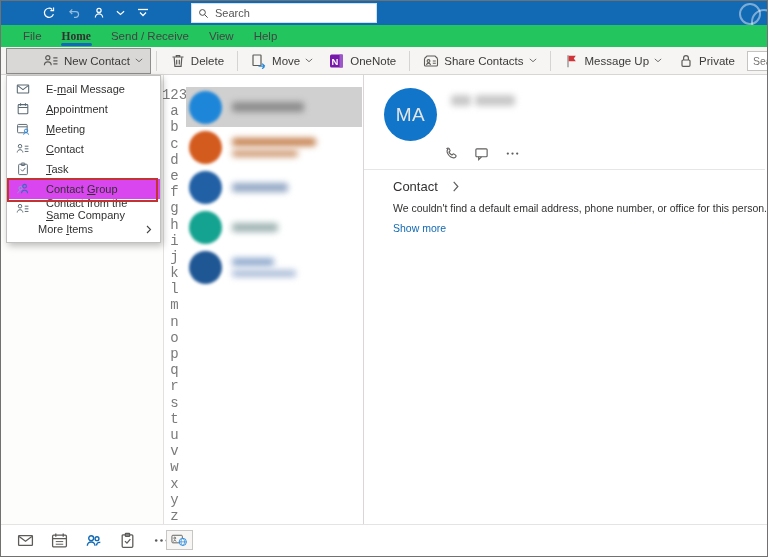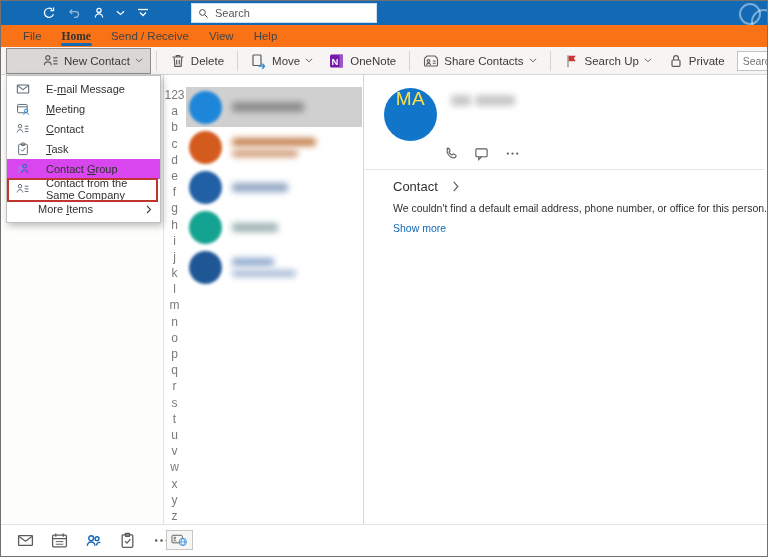--- a/index.html
+++ b/index.html
@@ -16,21 +16,21 @@
   .tb-search { position:absolute; left:190px; top:2px; width:186px; height:20px; background:#fff; border:1px solid #cfe0f1; display:flex; align-items:center; padding:0 6px; gap:6px; }
   .tb-search svg { width:11px; height:11px; flex:none; color:#444; }
   .tb-search input { border:none; outline:none; width:100%; font-size:11px; color:#333; background:transparent; font-family:"Liberation Sans",sans-serif; }
   .tb-search input::placeholder { color:#555; }
   .tb-deco { position:absolute; right:-12px; top:2px; width:40px; height:26px; }
   .tb-deco span { position:absolute; border:2px solid rgba(255,255,255,.45); border-radius:50%; }
   .tb-deco .c1 { width:22px; height:22px; left:0; top:0; }
   .tb-deco .c2 { width:26px; height:26px; left:12px; top:6px; }
 
   
-  .menubar { position:absolute; left:0; top:24px; right:0; height:22px; background:#f97316; display:flex; align-items:stretch; padding-left:12px; }
+  .menubar { position:absolute; left:0; top:24px; right:0; height:22px; background:#22c55e; display:flex; align-items:stretch; padding-left:12px; }
   .mtab { display:flex; align-items:center; padding:0 10px; font-size:11.5px; color:#444; position:relative; cursor:default; }
   .mtab.active { color:#323130; font-weight:bold;font-family:Liberation Serif, serif; }
   .mtab.active::after { content:""; position:absolute; left:9px; right:9px; bottom:1px; height:3px; background:#1269b4; border-radius:2px; }
 
   
   .ribbon { position:absolute; left:0; top:46px; right:0; height:28px; background:#f6f5f3; border-bottom:1px solid #d8d6d4; display:flex; align-items:center; font-size:11.5px; color:#3b3a39; }
   .rbtn { display:flex; align-items:center; gap:5px; padding:4px 7px; white-space:nowrap; border:1px solid transparent; cursor:default; }
   .rbtn svg { width:16px; height:16px; flex:none; }
   .rbtn .chev { width:8px; height:5px; color:#6a6866; }
   .rbtn.pressed { background:#dad8d6; border-color:#8f8d8b; margin-left:5px;padding-left:36px; }
@@ -39,31 +39,31 @@
   .search-people { width:82px; height:20px; border:1px solid #c6c4c2; background:#fff; font-size:10.5px; padding:0 5px; color:#333; outline:none; font-family:"Liberation Sans",sans-serif; margin-left:4px; }
   .search-people::placeholder { color:#767472; }
 
   
   .pane-divider1 { position:absolute; left:162px; top:74px; bottom:1px; width:1px; background:#e3e1df; }
   .pane-divider2 { position:absolute; left:362px; top:74px; bottom:1px; width:1px; background:#d9d7d5; }
   .folder-pane { position:absolute; left:0; top:74px; width:162px; bottom:32px; background:#fdfdfc; }
 
   
   .alpha { position:absolute; left:163px; top:86px; width:21px; display:flex; flex-direction:column; align-items:center; }
-  .alpha span { font-size:12px; color:#7a7a7a; line-height:16.2px; height:16.2px; cursor:default; }
+  .alpha span { font-size:14px; color:#7a7a7a; line-height:16.2px; height:16.2px; cursor:default;font-family:Liberation Mono, monospace; }
 
   
   .clist { position:absolute; left:185px; top:86px; width:176px; }
   .crow { position:relative; height:40px; display:flex; align-items:center; gap:10px; padding-left:3px; }
   .crow.selected { background:#d0d0d0; }
   .cavatar { width:33px; height:33px; border-radius:50%; flex:none; filter:blur(1.5px); }
   .cblur { border-radius:3px; filter:blur(3px); }
 
   
-  .rp-avatar { position:absolute; left:383px; top:87px; width:53px; height:53px; border-radius:50%; color:#fde047; font-size:19px; display:flex; justify-content:center; letter-spacing:.5px; }
+  .rp-avatar { position:absolute; left:383px; top:87px; width:53px; height:53px; border-radius:50%; color:#e5e5e5; font-size:19px; display:flex; align-items:center; justify-content:center; letter-spacing:.5px; }
   .rp-nameblur { position:absolute; top:94px; height:11px; background:#c8c8c8; border-radius:3px; filter:blur(3px); }
   .rp-icons { position:absolute; left:442px; top:145px; display:flex; align-items:center; gap:16px; color:#605e5c; }
   .rp-icons svg { width:15px; height:15px; }
   .rp-div { position:absolute; left:363px; right:2px; top:168px; height:1px; background:#e8e6e4; }
   .rp-section { position:absolute; left:392px; top:178px; display:flex; align-items:center; gap:14px; font-size:13px; color:#323130; }
   .rp-section svg { width:8px; height:11px; color:#605e5c; }
   .rp-msg { position:absolute; left:392px; top:201px; font-size:10.5px; color:#323130; white-space:nowrap; }
   .rp-showmore { position:absolute; left:392px; top:221px; font-size:10.5px; cursor:pointer; }
 
   
@@ -196,21 +196,21 @@
       <svg class="chev" viewBox="0 0 10 6" fill="none" stroke="currentColor" stroke-width="1.2">
           <path d="M1 1l4 3.5L9 1"></path>
         </svg>
     </div>
     <span class="rsep"></span>
     <div class="rbtn">
       <svg viewBox="0 0 16 16">
           <path d="M4 14.2V2.3" stroke="#8a8886" stroke-width="1.2"></path>
           <path d="M4.6 2.8h7.2l-2 2.7 2 2.7H4.6z" style="fill: rgb(209, 52, 56);"></path>
         </svg>
-      <span>Search Up</span>
+      <span>Message Up</span>
       <svg class="chev" viewBox="0 0 10 6" fill="none" stroke="currentColor" stroke-width="1.2">
           <path d="M1 1l4 3.5L9 1"></path>
         </svg>
     </div>
     <div class="rbtn">
       <svg class="icol" viewBox="0 0 16 16" fill="none" stroke="currentColor" stroke-width="1.2">
           <rect x="4" y="7" width="8" height="6.3" rx="1"></rect>
           <path d="M5.6 7V5a2.4 2.4 0 0 1 4.8 0v2"></path>
         </svg>
       <span>Private</span>
@@ -316,20 +316,29 @@
       <span class="dicon">
           <svg viewBox="0 0 16 16" fill="none" stroke="currentColor" stroke-width="1.2">
             <rect x="1.5" y="3.5" width="13" height="9" rx=".5"></rect>
             <path d="M2 4.2 8 8.7l6-4.5"></path>
           </svg>
         </span>
       <span><span>E-</span><span class="u">m</span><span>ail Message</span></span>
     </div>
     <div class="ditem">
       <span class="dicon">
+          <svg viewBox="0 0 16 16" fill="none" stroke="currentColor" stroke-width="1.2">
+            <rect x="2.5" y="3" width="11" height="10.5" rx="1"></rect>
+            <path d="M2.5 6.2h11M5.2 1.5v2.8M10.8 1.5v2.8"></path>
+          </svg>
+        </span>
+      <span><span></span><span class="u">A</span><span>ppointment</span></span>
+    </div>
+    <div class="ditem">
+      <span class="dicon">
           <svg viewBox="0 0 16 16" fill="none">
             <rect x="1.8" y="2.8" width="11" height="9.5" rx="1" stroke="#5a6872" stroke-width="1.1"></rect>
             <path d="M1.8 5.5h11" stroke="#5a6872" stroke-width="1.1"></path>
             <circle cx="11.5" cy="10" r="1.9" stroke="#2b88d8" stroke-width="1.1"></circle>
             <path d="M8.7 14.5c.3-1.5 1.4-2.5 2.8-2.5s2.5 1 2.8 2.5" stroke="#2b88d8" stroke-width="1.1"></path>
           </svg>
         </span>
       <span><span></span><span class="u">M</span><span>eeting</span></span>
     </div>
     <div class="ditem">

